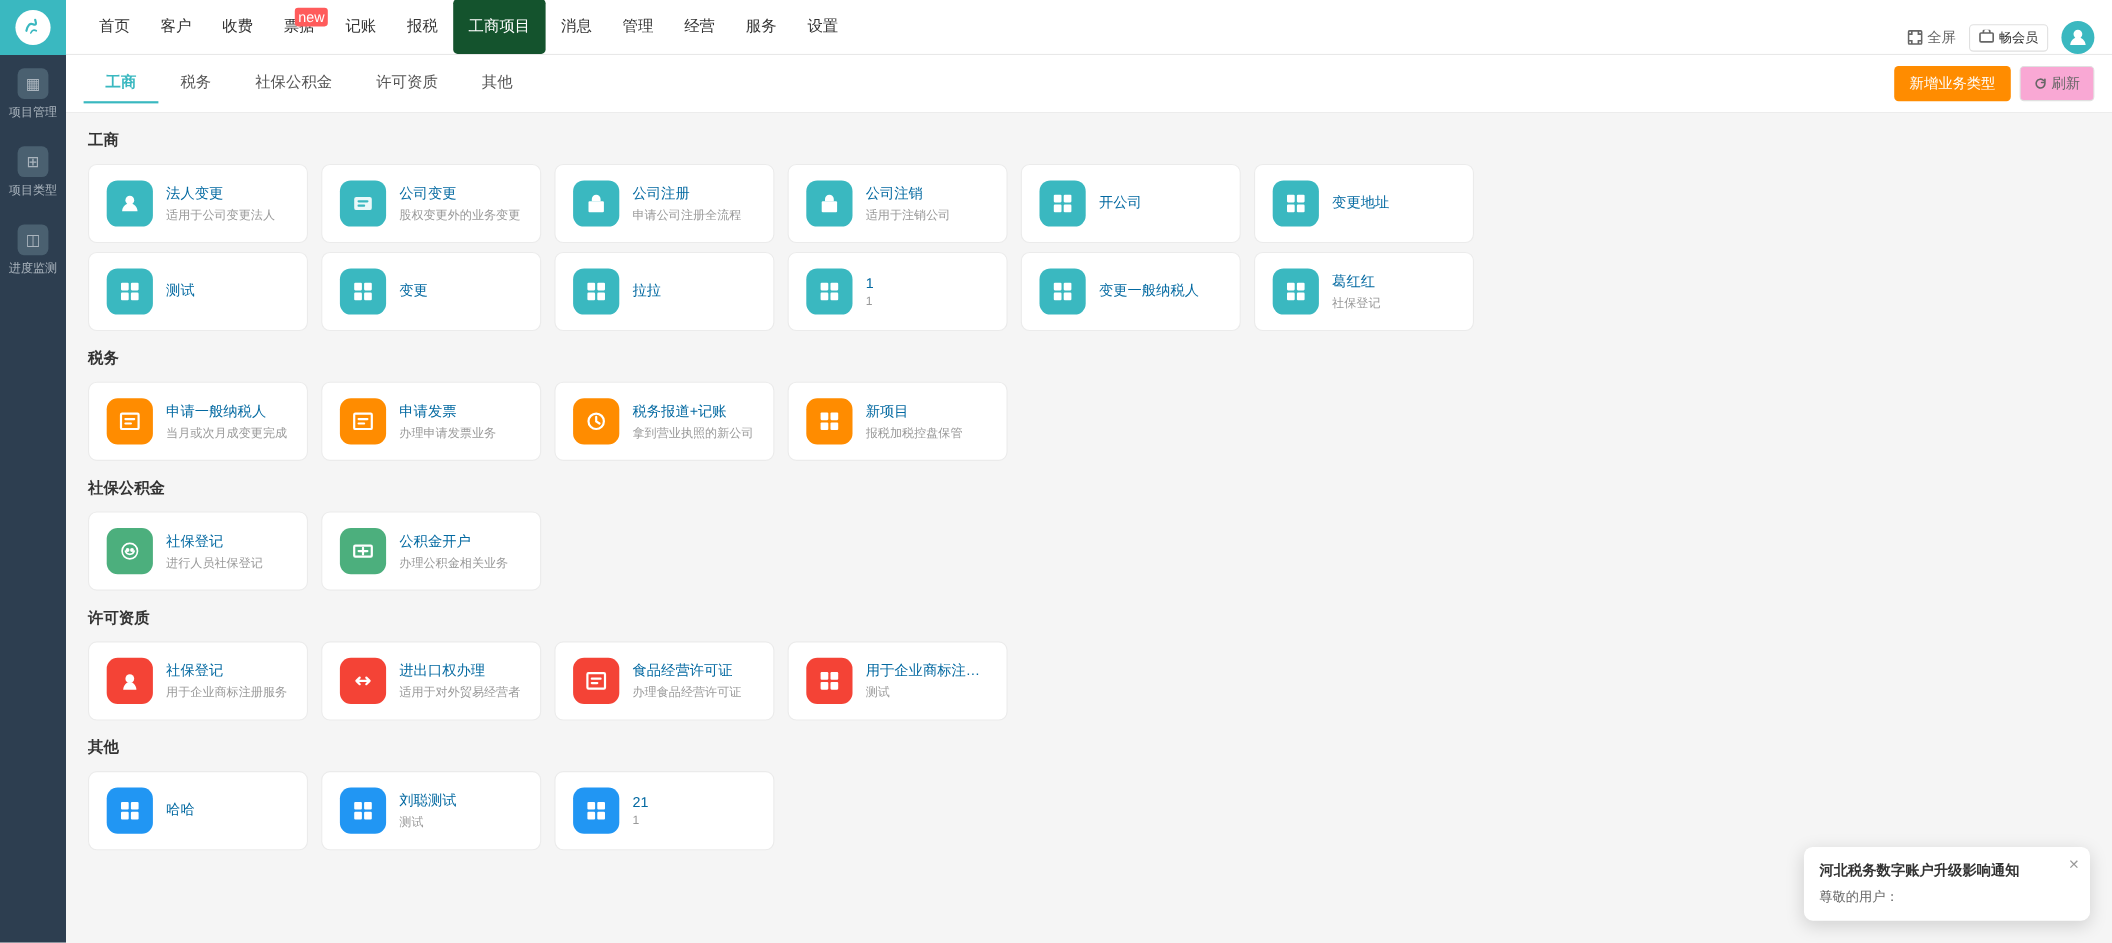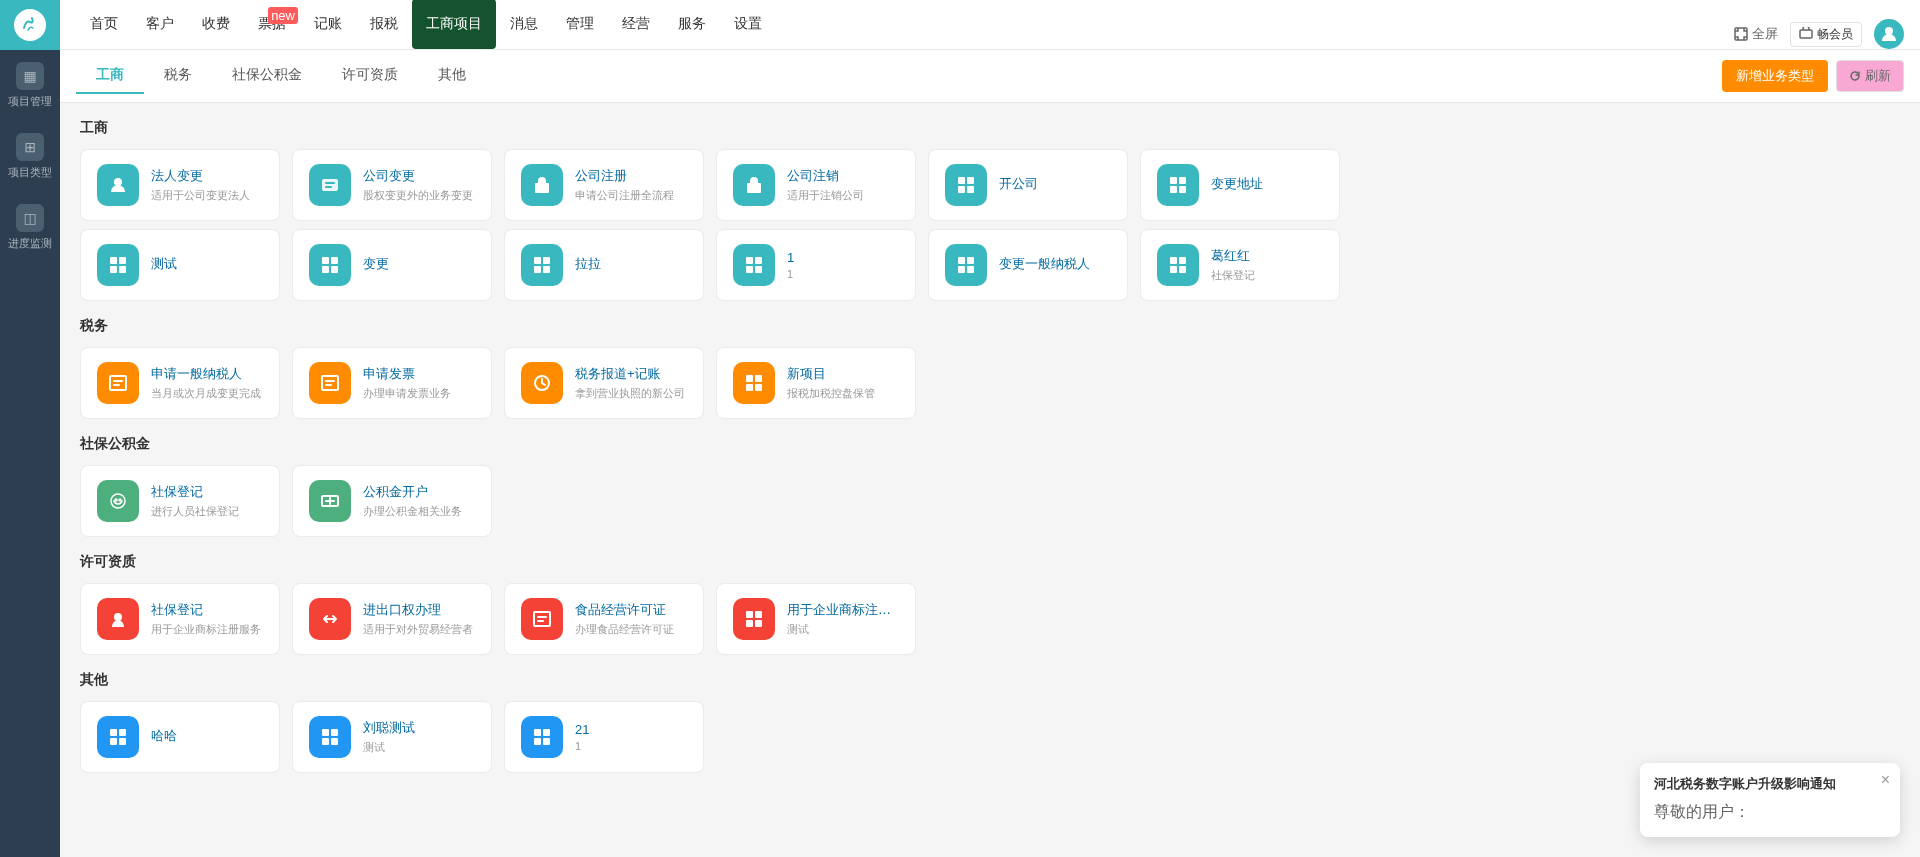--- a/index.html
+++ b/index.html
@@ -281,21 +281,21 @@
       color: #999;
       font-size: 16px;
     }
     .notification-title {
       font-size: 13px;
       color: #333;
       font-weight: bold;
       margin-bottom: 6px;
     }
     .notification-body {
-      font-size: 16px;
+      font-size: 12px;
       color: #666;
       line-height: 1.6;
     }
   </style>
 </head>
 <body>
 
 <div class="sidebar">
   <div class="sidebar-logo">
     <div class="sidebar-logo-icon">

